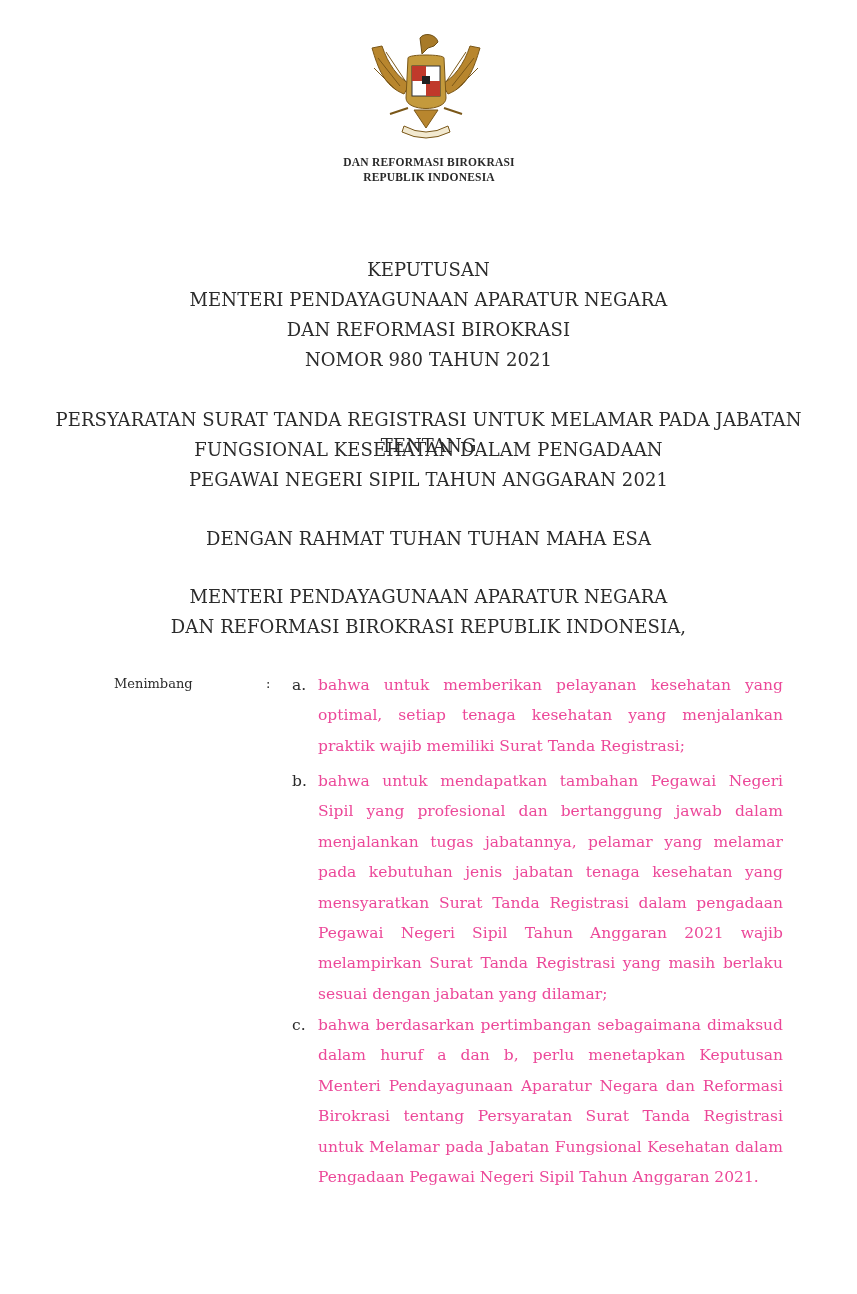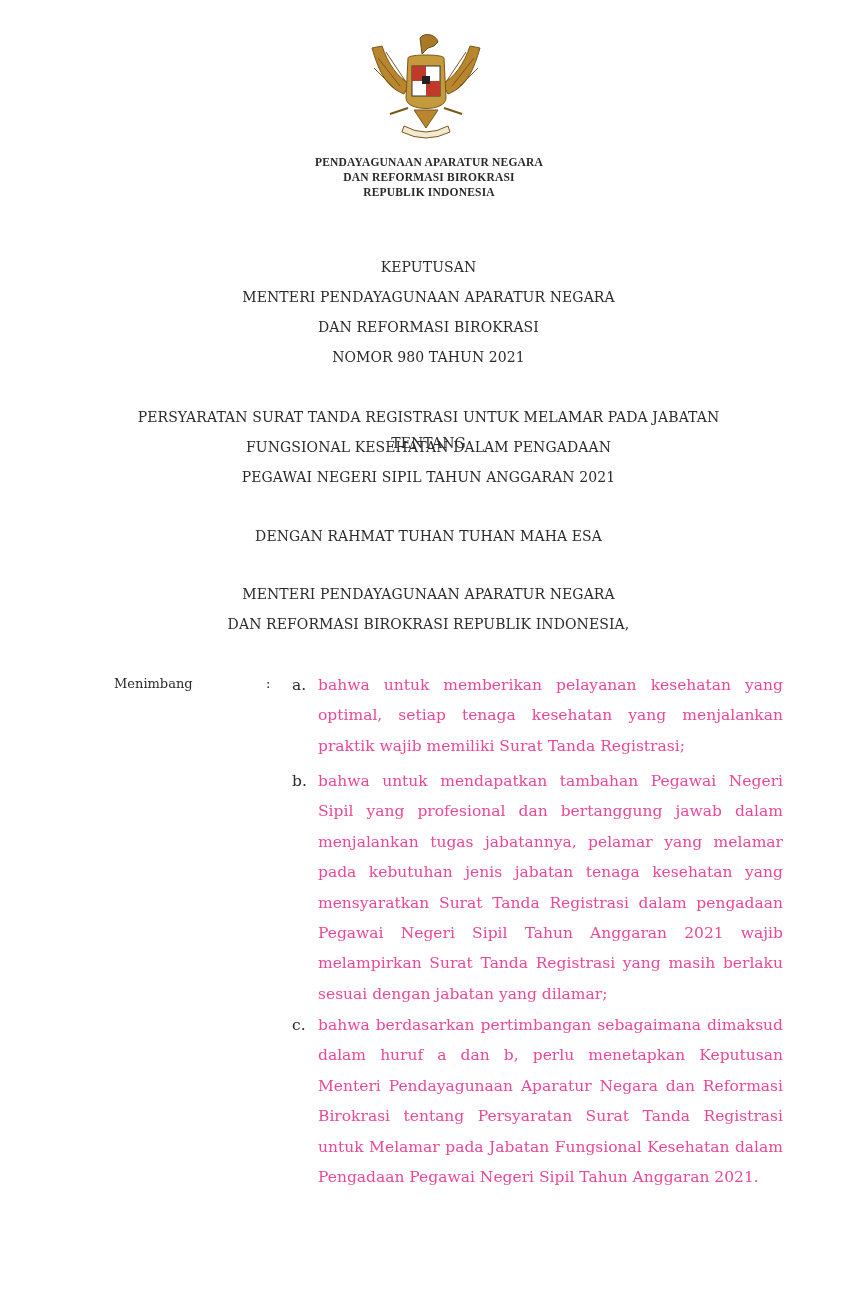--- a/index.html
+++ b/index.html
@@ -1,21 +1,21 @@
 <!DOCTYPE html>
 <html><head>
 <meta charset="utf-8">
 <style>
   html, body { margin: 0; padding: 0; background: #ffffff; }
   body { width: 857px; height: 1294px; position: relative; overflow: hidden; color: #222; }
   .serif { font-family: "DejaVu Serif", "Liberation Serif", serif; }
   .emblem { position: absolute; left: 364px; top: 28px; width: 124px; height: 122px; }
   .agency { position: absolute; left: 270px; top: 155px; width: 318px; text-align: center;
             font-family: "Liberation Serif", serif; font-size: 11.5px; line-height: 15px; color: #2a2a2a; letter-spacing: 0.2px; }
-  .title { position: absolute; left: 0; width: 857px; text-align: center; font-size: 14px; color: #2b2b2b; letter-spacing: 0.1px; }
+  .title { position: absolute; left: 0; width: 857px; text-align: center; font-size: 18px; color: #2b2b2b; letter-spacing: 0.1px; }
   .label { position: absolute; font-size: 13px; color: #2b2b2b; }
   .para { position: absolute; left: 318px; width: 465px; font-size: 15.5px; line-height: 30.4px; color: #ec4899; text-align: justify; text-align-last: left; }
   .marker { position: absolute; font-size: 15.5px; color: #2b2b2b; }
 </style>
 </head>
 <body class="serif">
 
 <div class="emblem">
   <svg width="124" height="122" viewBox="0 0 124 122">
 
@@ -34,21 +34,20 @@
     <rect x="58" y="48" width="8" height="8" fill="#222"></rect>
 
     <path d="M50 82 L62 100 L74 82 Z" fill="#b8862e" stroke="#7a5718" stroke-width="1"></path>
     <path d="M26 86 L44 80 M98 86 L80 80" stroke="#7a5718" stroke-width="2"></path>
 
     <path d="M40 98 Q62 110 84 98 L86 104 Q62 116 38 104 Z" fill="#f2e9d0" stroke="#7a5718" stroke-width="1"></path>
   </svg>
 </div>
 
 <div class="agency">
-  <div style="font-weight:bold;">PENDAYAGUNAAN APARATUR NEGARA</div>
   <div style="font-weight:bold;">DAN REFORMASI BIROKRASI</div>
   <div style="font-weight:bold;">REPUBLIK INDONESIA</div>
 </div>
 
 <div class="title" style="top:259px;">KEPUTUSAN</div>
 <div class="title" style="top:289px;">MENTERI PENDAYAGUNAAN APARATUR NEGARA</div>
 <div class="title" style="top:319px;">DAN REFORMASI BIROKRASI</div>
 <div class="title" style="top:349px;">NOMOR 980  TAHUN 2021</div>
 <div class="title" style="top:394px;margin-top:41px;">TENTANG</div>
 <div class="title" style="top:409px;">PERSYARATAN SURAT TANDA REGISTRASI UNTUK MELAMAR PADA JABATAN</div>

